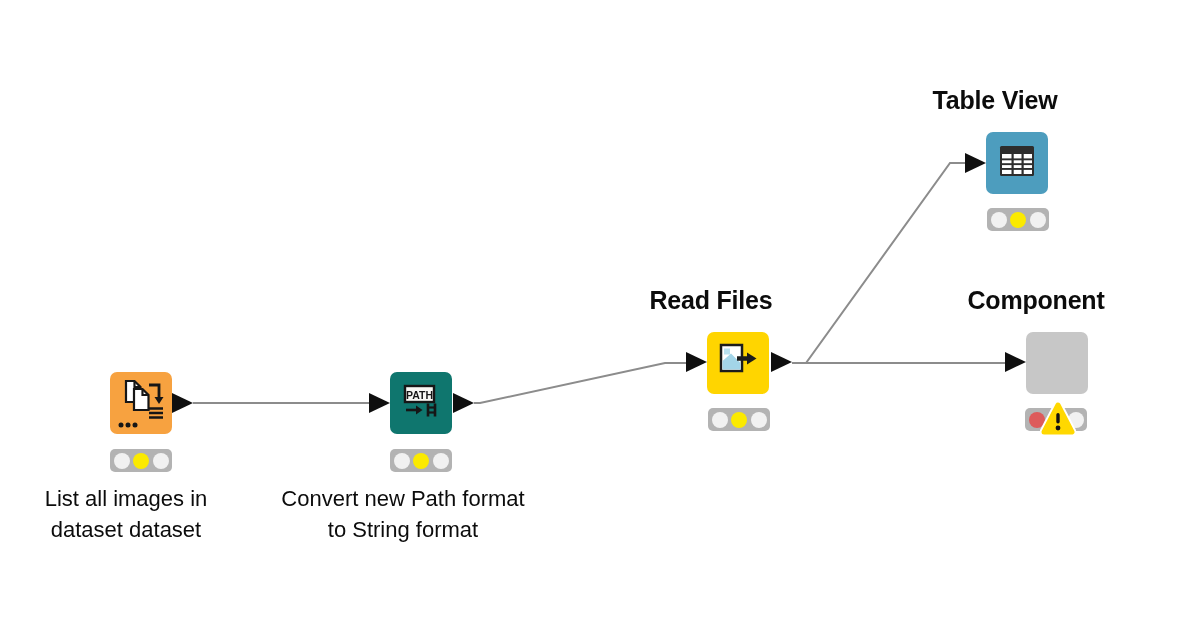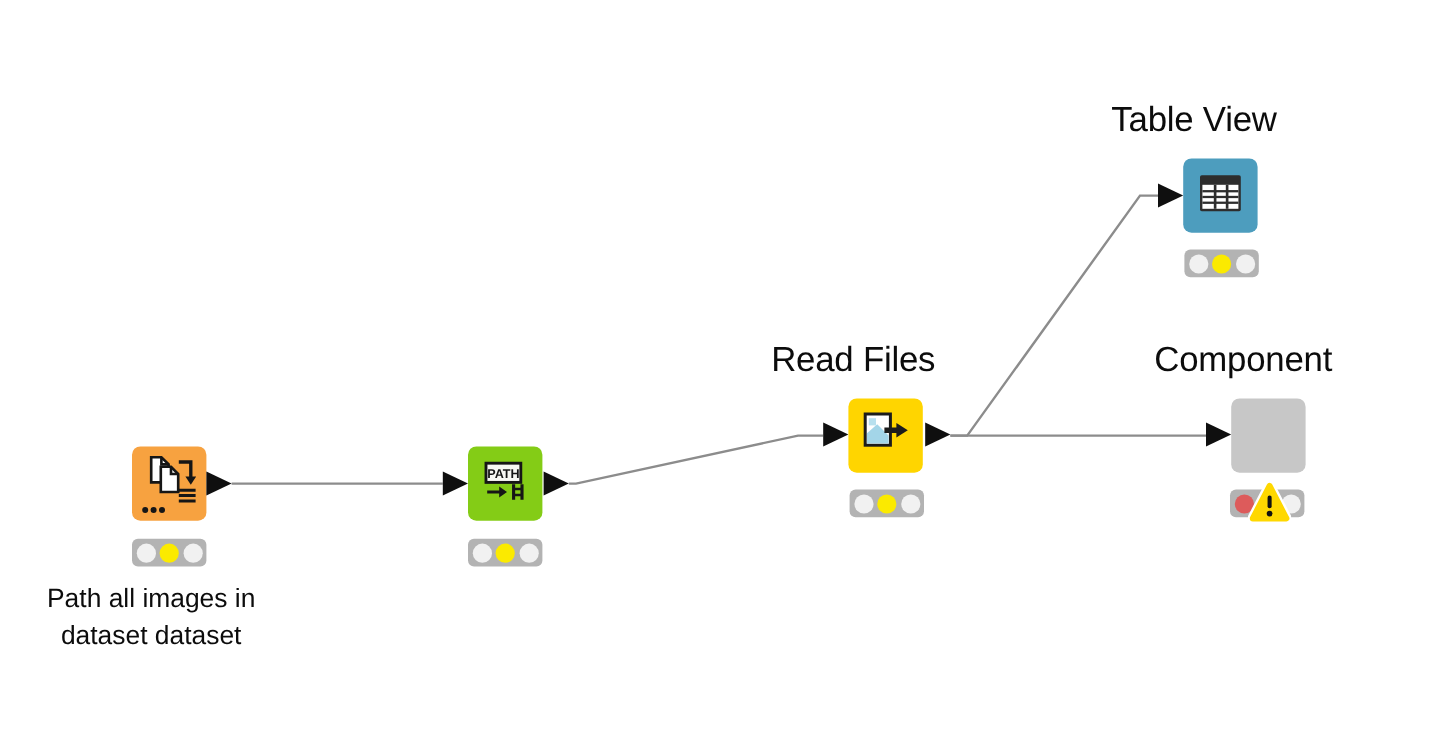--- a/index.html
+++ b/index.html
@@ -8,21 +8,21 @@
   #canvas {
     position:relative; width:1200px; height:630px; overflow:hidden;
   }
   .wires { position:absolute; left:0; top:0; }
   .node-body {
     position:absolute; width:62px; height:62px; border-radius:7px;
   }
   .node-icon-svg { position:absolute; left:0; top:0; }
   .node-title {
     position:absolute; transform:translateX(-50%);
-    font-size:29px; font-weight:normal; line-height:26px; white-space:nowrap;
+    font-size:25px; font-weight:bold; line-height:26px; white-space:nowrap;
     letter-spacing:-0.2px;
   }
   .node-desc {
     position:absolute; transform:translateX(-50%);
     font-size:22px; line-height:31px; text-align:center; white-space:nowrap;
   }
   .port {
     position:absolute; width:0; height:0;
     border-top:10px solid transparent; border-bottom:10px solid transparent;
     border-left:21px solid #0f0f0f;
@@ -65,47 +65,51 @@
   </div>
   <div class="port" style="left:172px; top:393px"></div>
 
   <div class="tl" style="left: 110px; top: 449px; background: rgb(179, 179, 179);">
     <span class="dot" style="background: rgb(241, 241, 241);"></span>
     <span class="dot" style="background: rgb(251, 234, 0);"></span>
     <span class="dot" style="background: rgb(241, 241, 241);"></span>
   </div>
 
   <div class="node-desc" style="left:126px; top:483px">
-    <div>Path all images in</div>
+    <div>List all images in</div>
     <div>dataset dataset</div>
   </div>
 
 
   <div class="port" style="left:369px; top:393px"></div>
 
-  <div class="node-body" style="left: 390px; top: 372px; background: #84cc16;">
+  <div class="node-body" style="left: 390px; top: 372px; background: #0f766e;">
     <svg class="node-icon-svg" width="62" height="62" viewBox="0 0 62 62">
       <rect x="15" y="14" width="29" height="16" fill="#f8f8f4" stroke="#161616" stroke-width="2.4"></rect>
       <text x="29.5" y="26.5" text-anchor="middle" font-size="10.5" font-weight="bold" fill="#161616" font-family="Liberation Sans, sans-serif">PATH</text>
       <line x1="16" y1="38" x2="27" y2="38" stroke="#161616" stroke-width="2.6"></line>
       <path d="M26,33.5 l6.5,4.5 -6.5,4.5 Z" fill="#161616"></path>
       <line x1="38" y1="31.5" x2="38" y2="44.5" stroke="#161616" stroke-width="2.6"></line>
       <line x1="45" y1="31.5" x2="45" y2="44.5" stroke="#161616" stroke-width="2.6"></line>
       <line x1="38" y1="35.5" x2="45" y2="35.5" stroke="#161616" stroke-width="2.2"></line>
       <line x1="38" y1="40.5" x2="45" y2="40.5" stroke="#161616" stroke-width="2.2"></line>
     </svg>
   </div>
   <div class="port" style="left:453px; top:393px"></div>
 
   <div class="tl" style="left: 390px; top: 449px; background: rgb(179, 179, 179);">
     <span class="dot" style="background: rgb(241, 241, 241);"></span>
     <span class="dot" style="background: rgb(251, 234, 0);"></span>
     <span class="dot" style="background: rgb(241, 241, 241);"></span>
   </div>
 
+  <div class="node-desc" style="left:403px; top:483px">
+    <div>Convert new Path format</div>
+    <div>to String format</div>
+  </div>
 
   <div class="node-title" style="left:711px; top:287px">Read Files</div>
 
   <div class="port" style="left:686px; top:352px"></div>
 
   <div class="node-body" style="left: 707px; top: 332px; background: rgb(255, 213, 0);">
     <svg class="node-icon-svg" width="62" height="62" viewBox="0 0 62 62">
       <rect x="14" y="13" width="21" height="26" fill="#ffffff" stroke="#1c1c1c" stroke-width="2.5"></rect>
       <rect x="17" y="16.5" width="6" height="6" fill="#b8e0ee"></rect>
       <polygon points="15.5,37.5 15.5,29 24,21.5 33.5,31 33.5,37.5" fill="#a3d5e8"></polygon>

